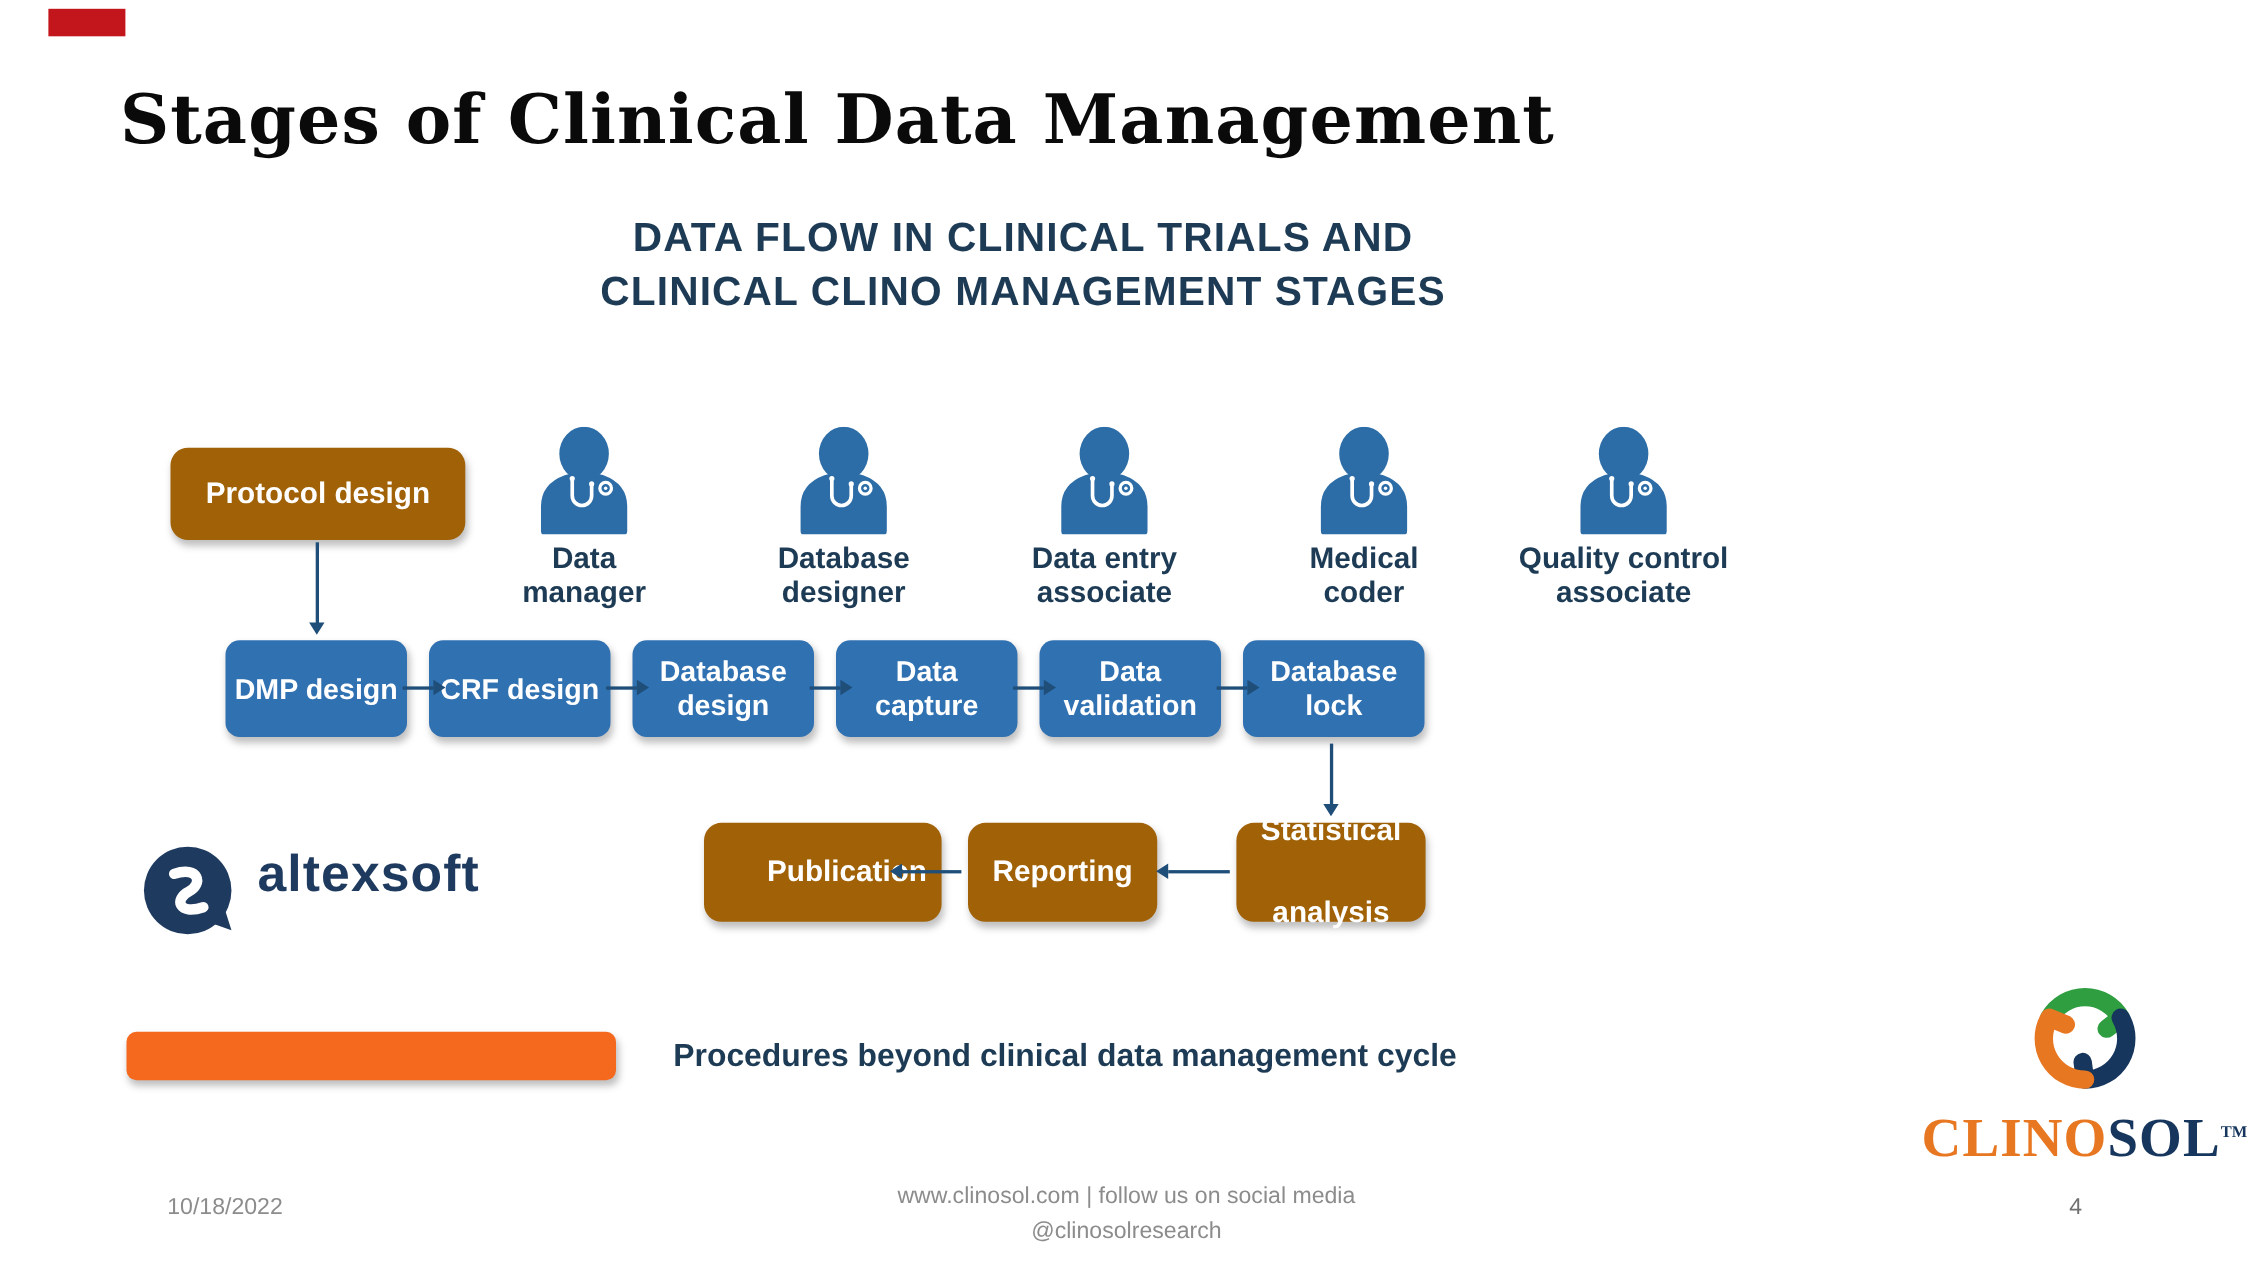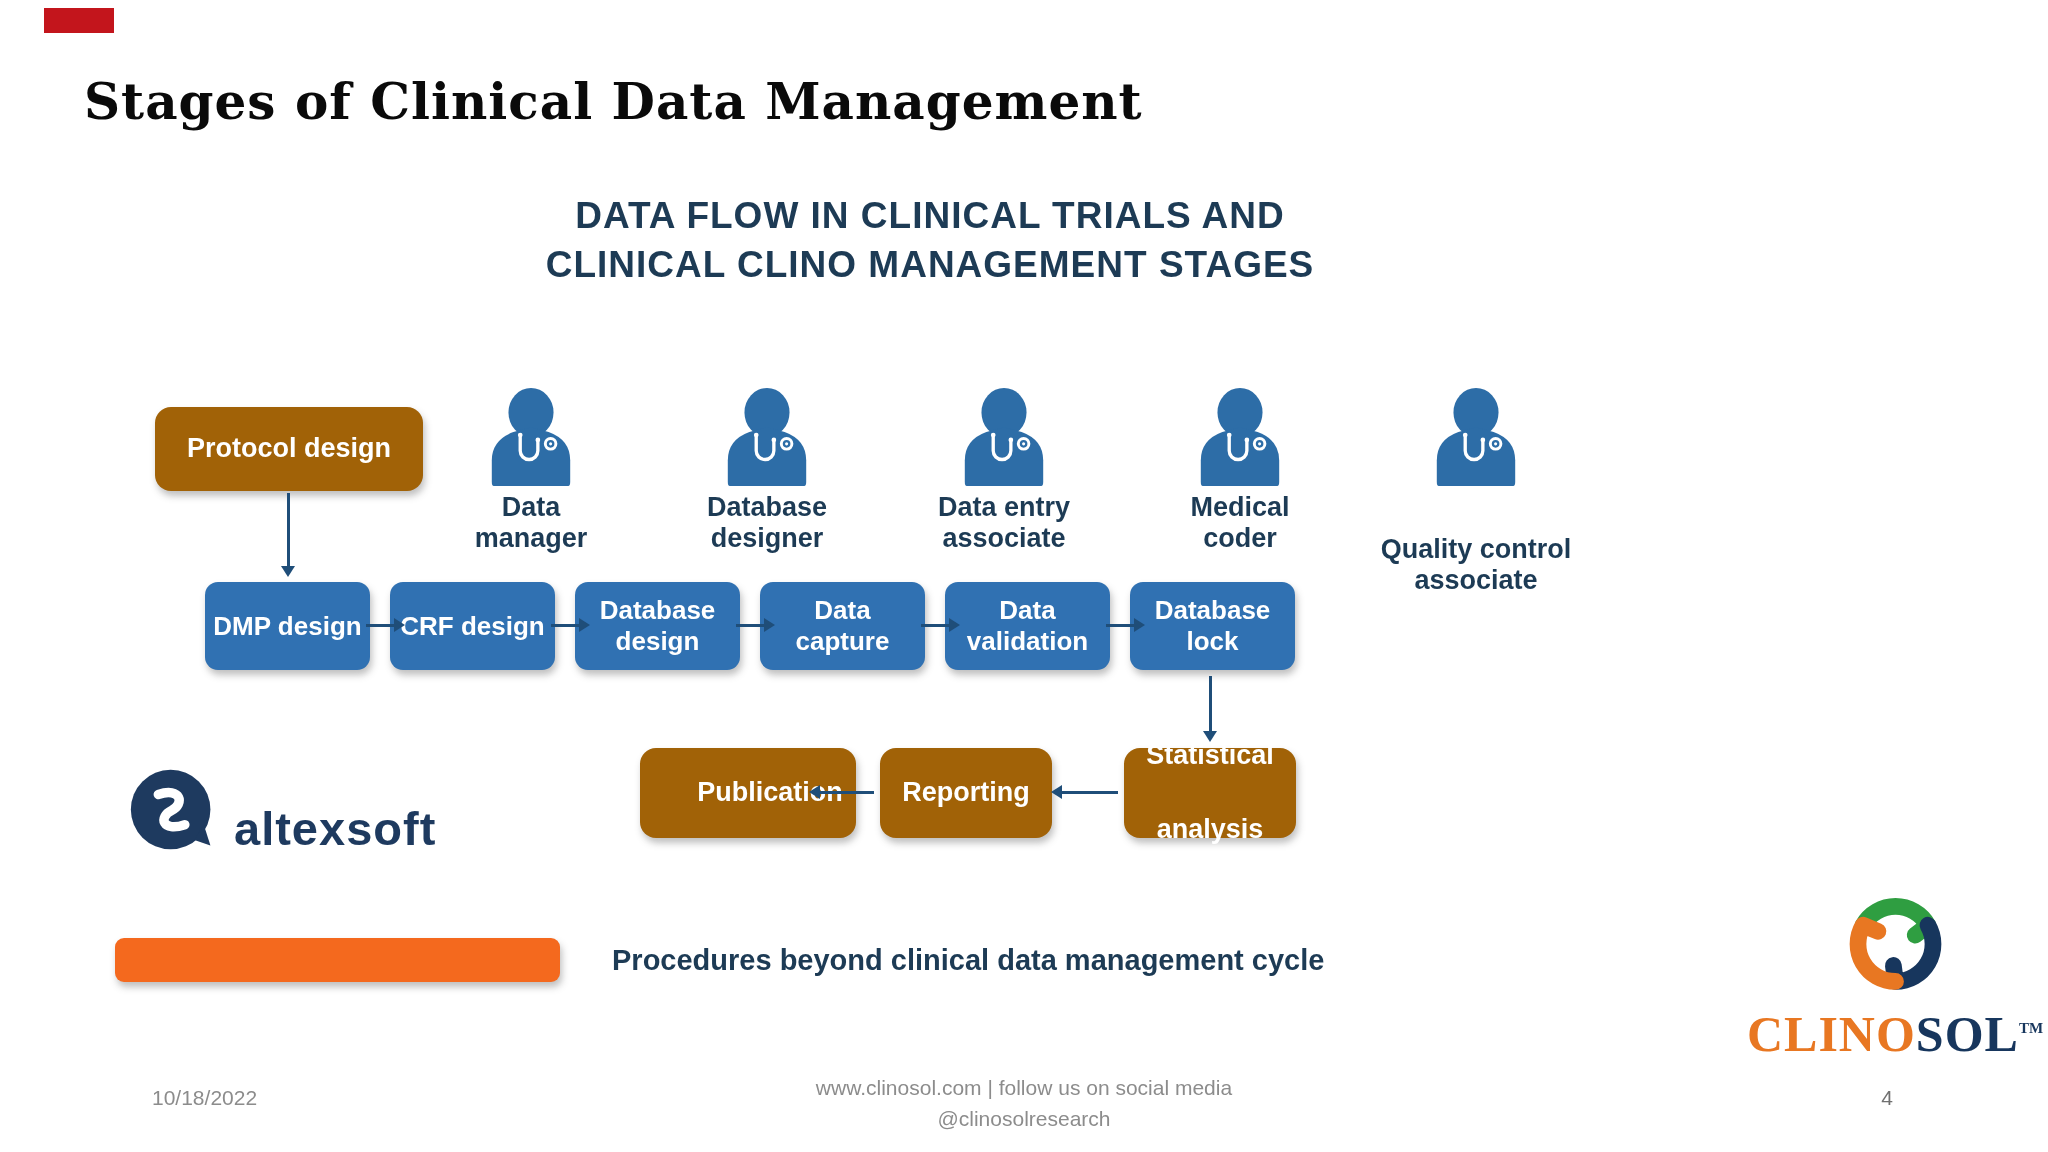--- a/index.html
+++ b/index.html
@@ -7,22 +7,22 @@
     position:relative;width:2048px;height:1152px;background:#ffffff;overflow:hidden;
     font-family:"Liberation Sans",sans-serif;
   }
   .abs{position:absolute;}
 
   
   .red-marker{left:44px;top:8px;width:70px;height:25px;background:#c3151c;}
 
   
   .page-title{
-    left:84px;top:72px;width:1600px;
-    font-family:"DejaVu Serif",serif;font-weight:700;font-size:50px;color:#0a0a0a;
+    left:109px;top:72px;width:1600px;
+    font-family:"DejaVu Serif",serif;font-weight:700;font-size:62px;color:#0a0a0a;
     letter-spacing:1px;white-space:nowrap;
   }
 
   
   .diagram-heading{
     left:330px;top:192px;width:1200px;text-align:center;
     color:#1d3b55;font-weight:700;font-size:37px;line-height:1.32;letter-spacing:1px;
   }
 
   
@@ -39,21 +39,21 @@
 
   .flow-box{top:582px;width:165px;height:88px;}
   .fb0{left:205px;} .fb1{left:390px;} .fb2{left:575px;}
   .fb3{left:760px;} .fb4{left:945px;} .fb5{left:1130px;}
 
   .bottom-box{top:748px;height:90px;width:172px;font-size:27px;}
   .bb0{left:640px;padding-left:44px;} .bb1{left:880px;} .bb2{left:1124px;gap:42px;}
 
   
   .role{top:388px;width:230px;display:flex;flex-direction:column;align-items:center;}
-  .r0{left:416px;} .r1{left:652px;} .r2{left:889px;} .r3{left:1125px;} .r4{left:1361px;gap:42px;}
+  .r0{left:416px;} .r1{left:652px;} .r2{left:889px;} .r3{left:1125px;} .r4{left:1361px;}
   .role-label{
     margin-top:6px;text-align:center;color:#1d3b55;font-weight:700;
     font-size:27px;line-height:1.13;
   }
   .role-label span{display:block;}
 
   
   .h-arrow{position:absolute;height:3px;background:#1f4e79;}
   .h-arrow.to-right::after{
     content:"";position:absolute;right:-11px;top:-6px;width:0;height:0;
@@ -68,21 +68,21 @@
   .v-arrow{position:absolute;width:3px;background:#1f4e79;}
   .v-arrow::after{
     content:"";position:absolute;bottom:-10px;left:-6px;width:0;height:0;
     border-left:7px solid transparent;border-right:7px solid transparent;
     border-top:11px solid #1f4e79;
   }
   .ga0{left:366px;} .ga1{left:551px;} .ga2{left:736px;} .ga3{left:921px;} .ga4{left:1106px;}
   .gap-arrow{top:624px;width:28px;}
 
   
-  .altexsoft{left:128px;top:766px;display:flex;align-items:flex-end;}
+  .altexsoft{left:128px;top:766px;display:flex;align-items:flex-start;}
   .altexsoft-word{
     margin-left:16px;color:#1e3a5f;font-weight:700;font-size:47px;letter-spacing:1px;
   }
 
   
   .legend-bar{left:115px;top:938px;width:445px;height:44px;background:#f4691e;border-radius:9px;
     box-shadow:2px 5px 7px rgba(90,90,90,.38);}
   .legend-label{left:612px;top:944px;color:#1d3b55;font-weight:700;font-size:29px;}
 
   

